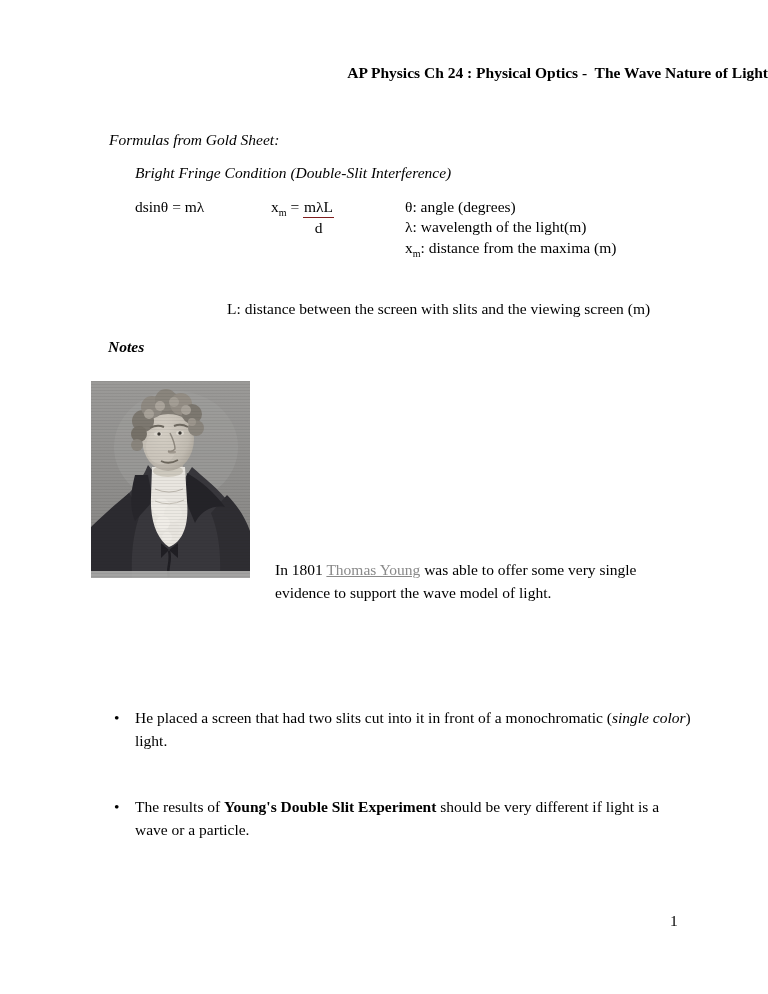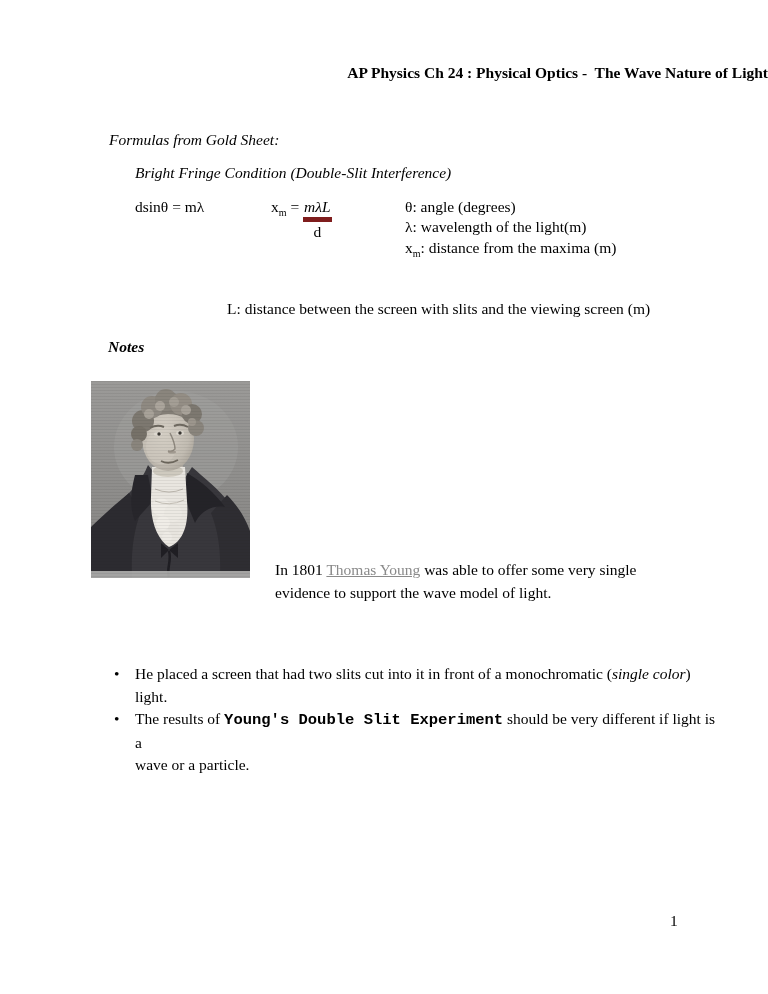--- a/index.html
+++ b/index.html
@@ -14,39 +14,39 @@
   .title{
     top:64px;left:0;width:768px;text-align:right;
     font-weight:bold;white-space:pre;
   }
   .italic{font-style:italic;}
   .formulas-intro{top:131px;left:91px;margin-left:18px;}
   .condition-title{top:164px;left:135px;}
   .eq1{top:197px;left:135px;line-height:20px;}
   .eq2{top:197px;left:271px;line-height:20px;}
   .fraction{display:inline-block;vertical-align:top;text-align:center;}
-  .fraction .num{display:block;border-bottom:5px solid #7f1d1d;padding:0 1px;font-style:italic;}
+  .fraction .num{display:block;border-bottom:1px solid #7f1d1d;padding:0 1px;}
   .fraction .den{display:block;}
   sub.var{font-size:10px;line-height:0;}
   .defs{top:197px;left:405px;line-height:20.3px;}
   .def-L{top:299px;left:227px;line-height:20px;}
   .notes-heading{top:338px;left:91px;font-weight:bold;font-style:italic;margin-left:17px;}
   .portrait{top:381px;left:91px;width:159px;height:197px;}
   .portrait svg{display:block;}
   .intro-para{top:558px;left:275px;width:420px;line-height:23px;}
   .bullets{top:663px;left:135px;width:585px;line-height:22.5px;list-style:none;margin:0;padding:0;}
-  .bullets li{position:relative;}
+  .bullets li{position:relative;margin-top:44px;}
   .bullets li::before{
     content:"\2022";
     position:absolute;left:-21px;top:0;
     font-size:15.5px;
   }
   .page-number{top:912px;left:670px;}
   .seg-i{font-style:italic;}
-  .seg-b{font-weight:bold;font-family:Liberation Mono, monospace;}
+  .seg-b{font-weight:bold;}
   .seg-link{color:#8a8a8a;text-decoration:underline;cursor:pointer;}
 </style>
 </head>
 <body>
 
 <div class="abs title">AP Physics Ch 24 : Physical Optics -  The Wave Nature of Light</div>
 
 <div class="abs italic formulas-intro">Formulas from Gold Sheet:</div>
 <div class="abs italic condition-title">Bright Fringe Condition (Double-Slit Interference)</div>
 

